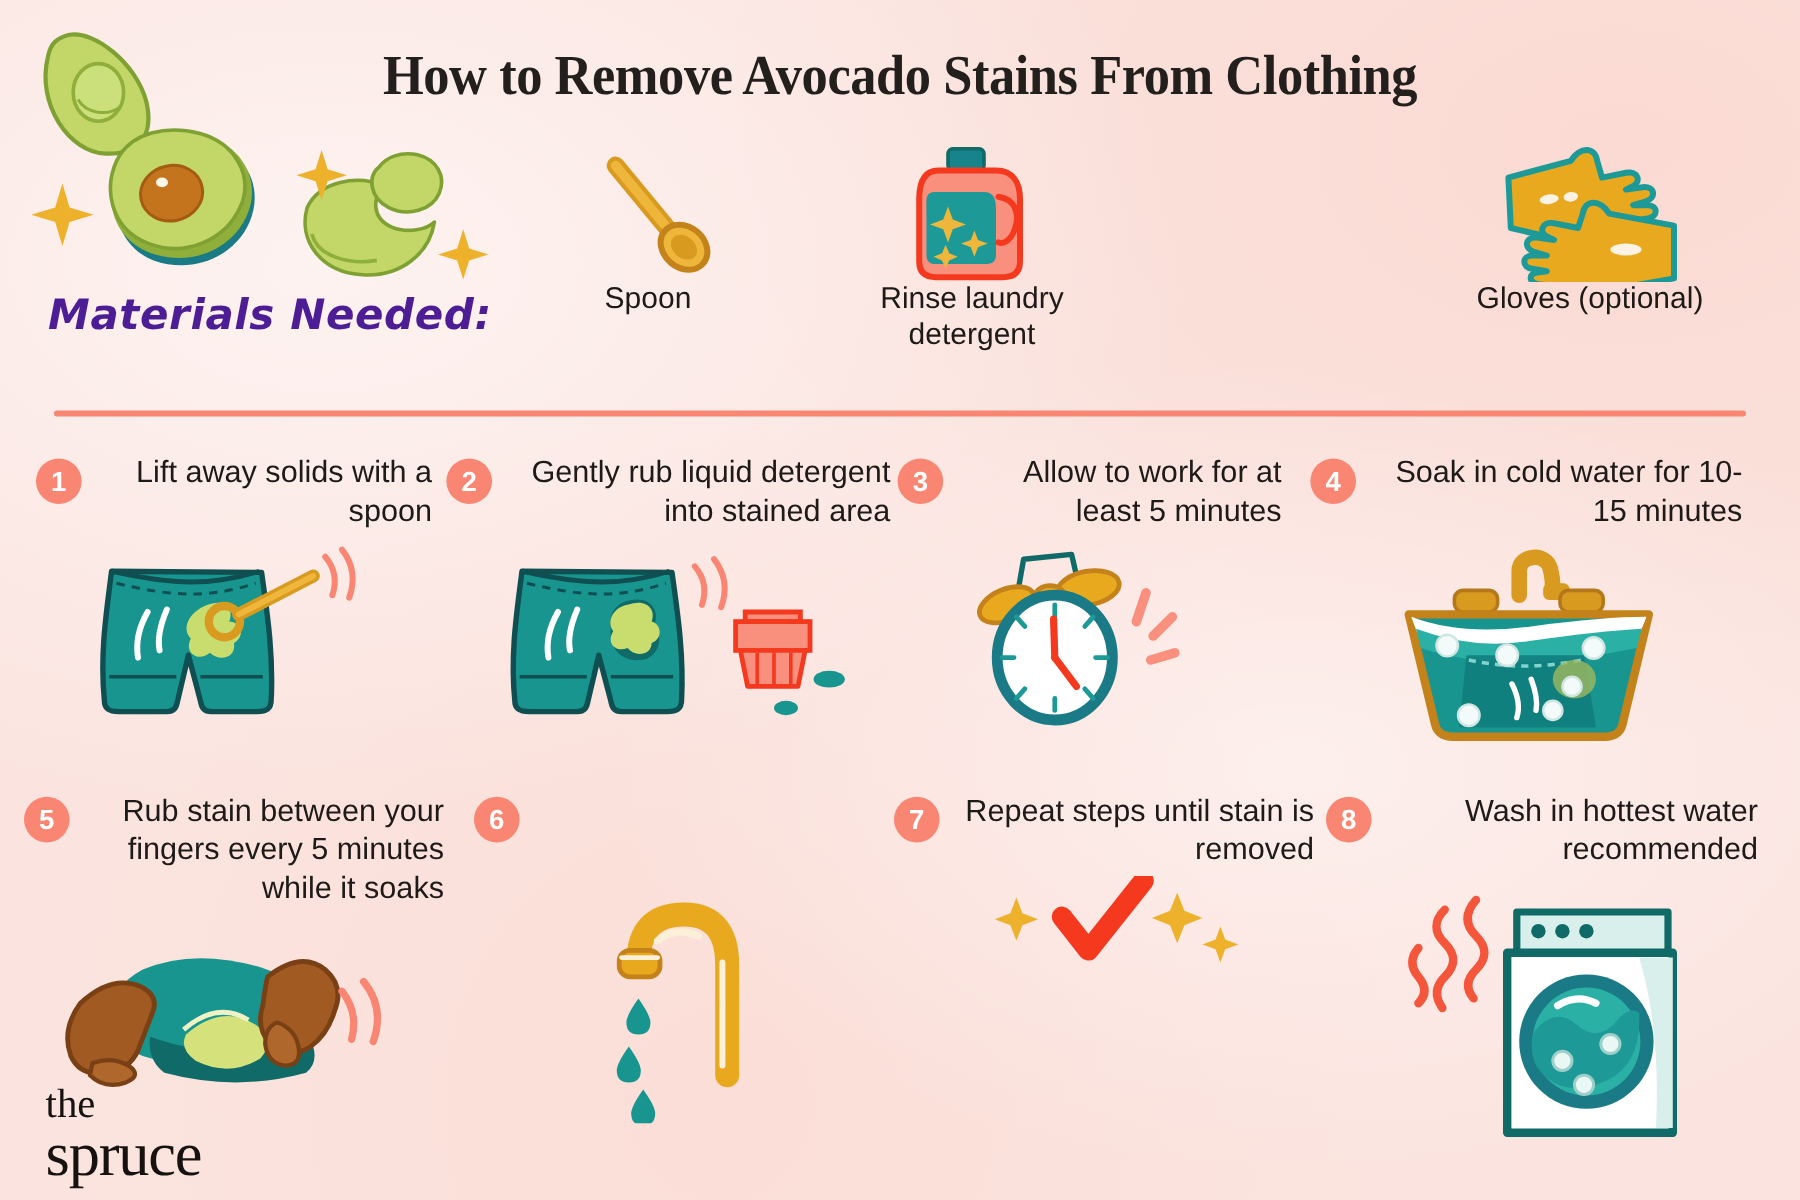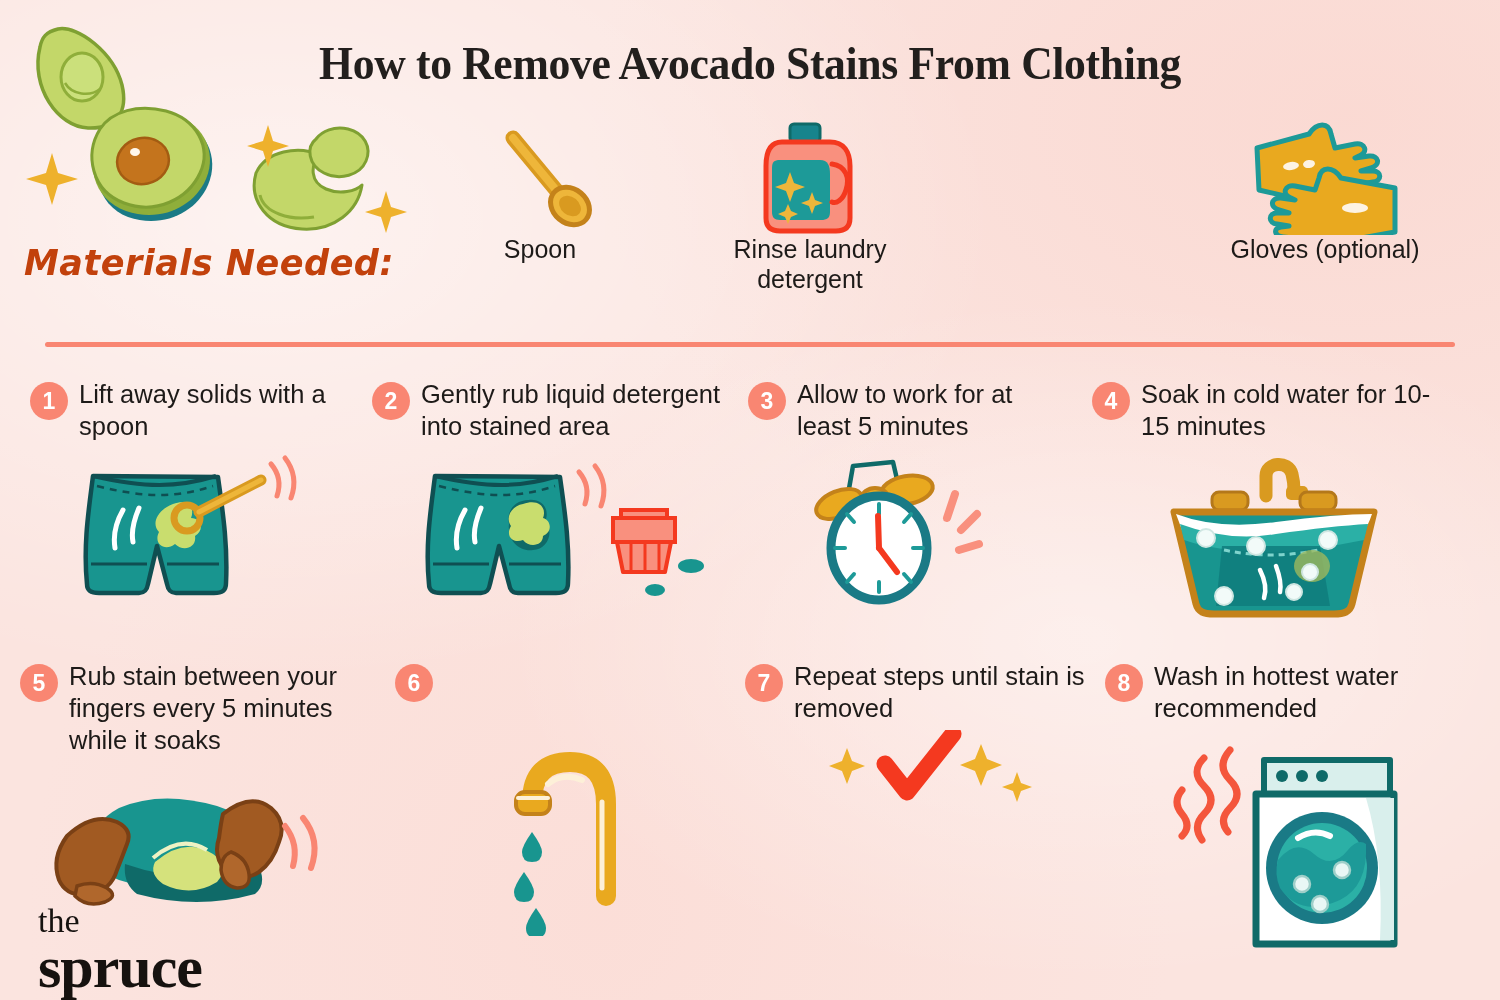--- a/index.html
+++ b/index.html
@@ -28,26 +28,26 @@
     font-family:"Liberation Serif", serif;
     font-weight:700;
     font-size:47px;
     letter-spacing:-0.4px;
     color:#221f1d;
     transform:scaleX(.93);
   }
 
   
   #materials-label{
-    position:absolute; left:24px; top:243px;
+    position:absolute; left:40px; top:243px;
     font-family:"DejaVu Sans", sans-serif;
     font-style:italic;
     font-weight:700;
     font-size:35px;
-    color:#c2410c;
+    color:#4c1d95;
     letter-spacing:.5px;
     text-align:center;
   }
   .mat{ position:absolute; text-align:center; }
   .mat .cap{
     font-family:"Liberation Sans", sans-serif;
     font-size:25px; line-height:1.18; color:#1d1a18;
   }
   #mat-spoon{ left:440px; top:120px; width:200px; }
   #mat-detergent{ left:690px; top:120px; width:240px; }
@@ -68,21 +68,21 @@
     width:38px; height:38px; border-radius:50%;
     background:#f98672; color:#fff;
     font-family:"Liberation Sans", sans-serif;
     font-weight:700; font-size:23px;
     display:flex; align-items:center; justify-content:center;
     margin-top:4px;
   }
   .step-text{
     font-family:"Liberation Sans", sans-serif;
     font-size:25.5px; line-height:1.26; color:#1d1a18;
-    text-align:left; flex:1;
+    text-align:right; flex:1;
   }
   .step-art{ display:flex; align-items:flex-start; justify-content:center; }
   .sub-text{
     font-family:"Liberation Sans", sans-serif;
     font-size:25px; line-height:1.32; color:#1d1a18; text-align:center;
   }
 
   
   #step-1{ left:30px;  top:378px; width:330px; }
   #step-2{ left:372px; top:378px; width:370px; }
@@ -93,21 +93,21 @@
   #step-6{ left:395px; top:660px; width:330px; }
   #step-7{ left:745px; top:660px; width:350px; }
   #step-8{ left:1105px;top:660px; width:360px; }
 
   
   #logo{
     position:absolute; left:38px; top:905px;
     font-family:"Liberation Serif", serif; color:#16120f;
   }
   #logo .l1{ font-size:34px; line-height:.95; display:block; }
-  #logo .l2{ font-size:60px; line-height:1; display:block; letter-spacing:-1px;font-weight:bold; }
+  #logo .l2{ font-size:52px; line-height:1; display:block; letter-spacing:-1px; }
 </style>
 </head>
 <body>
 
 <div class="texture"></div>
 
 <div class="stage">
 
   <h1 id="page-title">How to Remove Avocado Stains From Clothing</h1>
 

